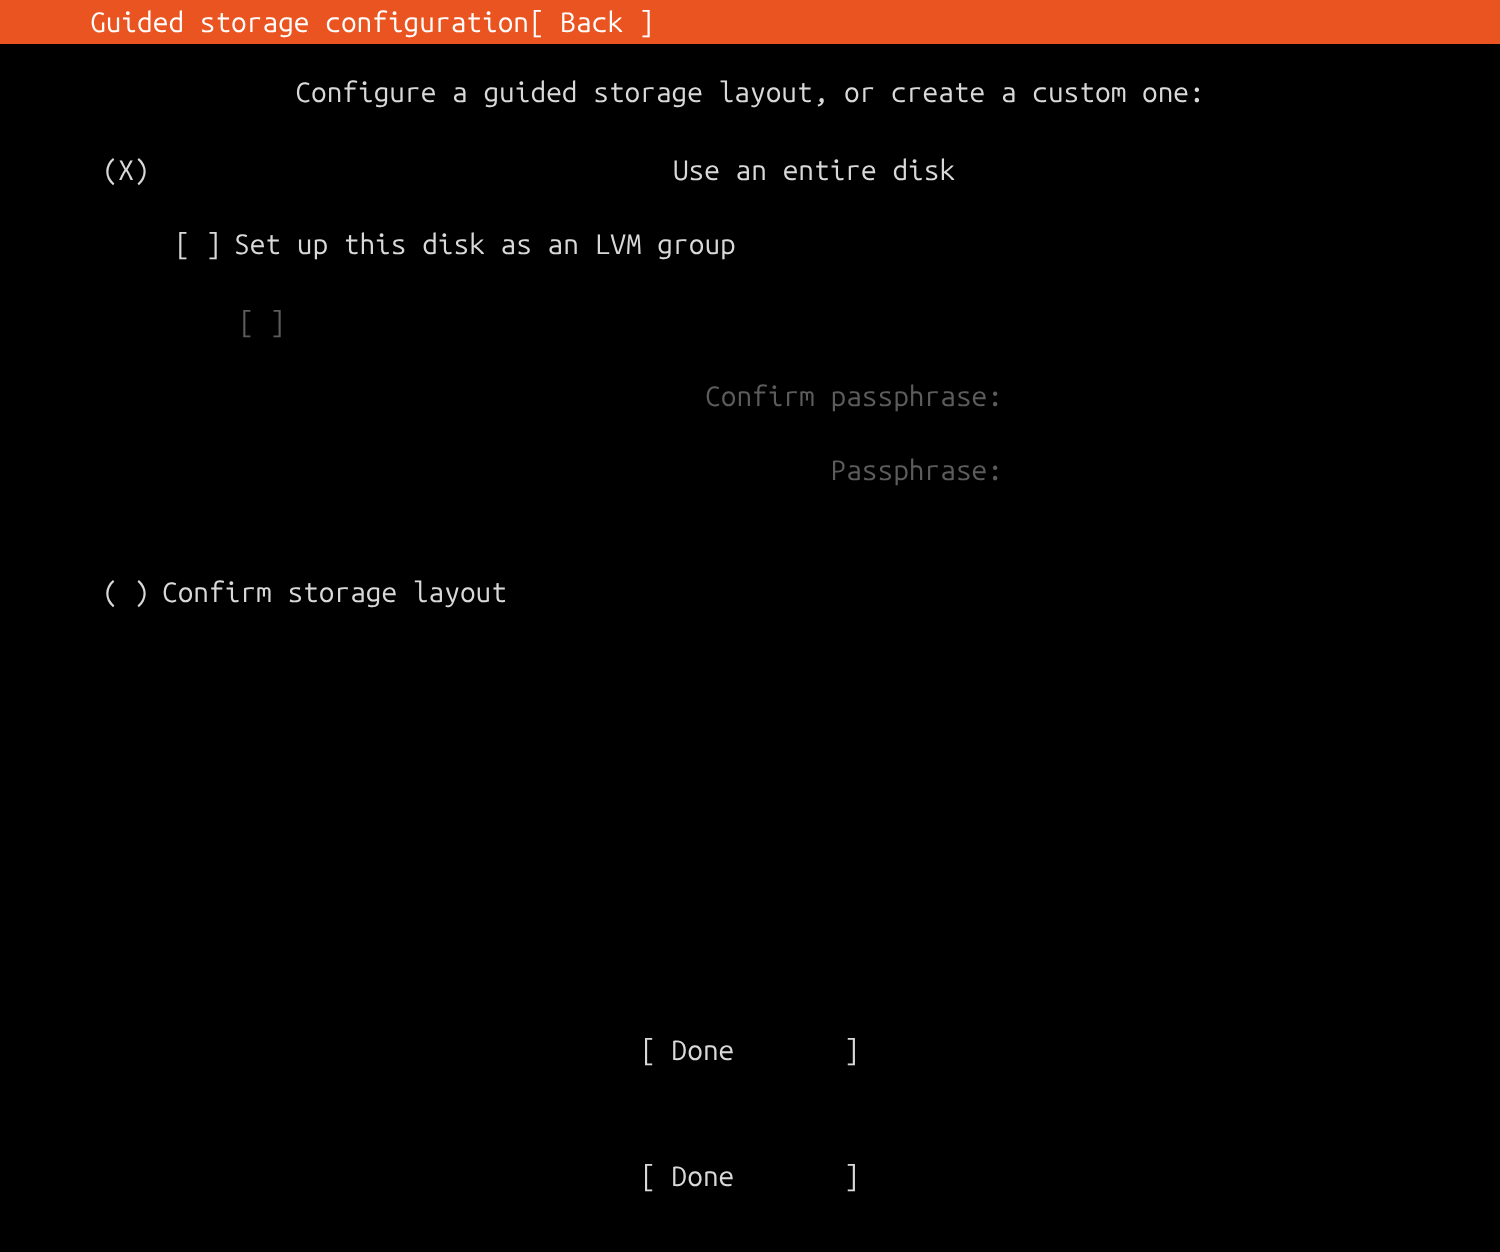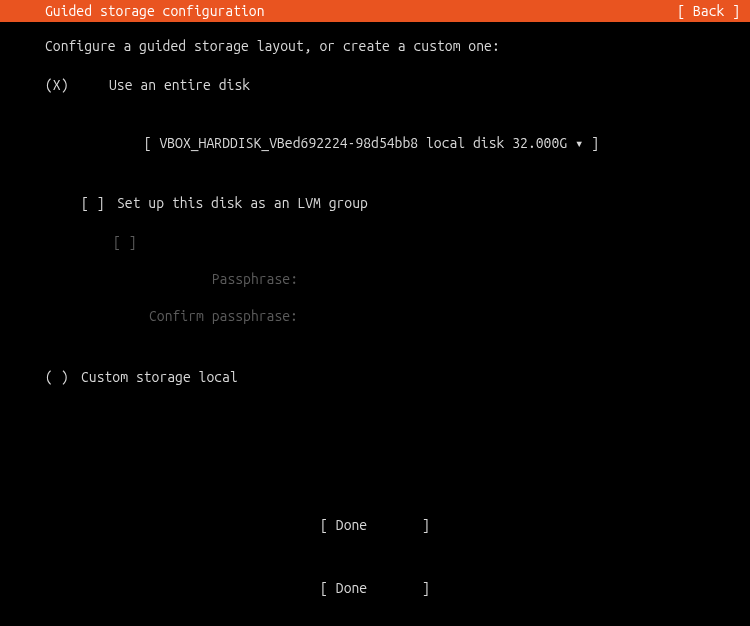--- a/index.html
+++ b/index.html
@@ -10,32 +10,32 @@
     font-size: 14px;
     color: #d9d9d9;
     line-height: 1.5;
   }
   .header {
     background: #e95420;
     color: #ffffff;
     height: 22px;
     display: flex;
     align-items: center;
-    justify-content: space-between;
     padding: 0 10px 0 45px;
   }
   .header-title {
     white-space: pre;
   }
   .header-help {
     white-space: pre;
     cursor: pointer;
   }
   .content {
     padding: 14px 45px 0 45px;
+    text-align: center;
   }
   .instruction {
     margin-bottom: 18px;
   }
   .option-row {
     display: flex;
     margin-bottom: 18px;
   }
   .radio {
     white-space: pre;
@@ -109,42 +109,39 @@
 
 <div class="content">
 
   <div class="instruction">Configure a guided storage layout, or create a custom one:</div>
 
   <div class="option-row">
     <span class="radio">(X)</span>
     <div class="option-block">
       <div class="option-label">Use an entire disk</div>
 
-      <div class="disk-select">
-        <span>[ </span><span>VBOX_HARDDISK_VBed692224-98d54bb8 local disk 32.000G</span><span> ▾ </span><span>]</span>
-      </div>
 
       <div class="sub-row">
         <span class="checkbox">[ ]</span>
         <span class="sub-label">Set up this disk as an LVM group</span>
       </div>
 
       <div class="inner-row">
         <span class="inner-checkbox">[ ]</span>
       </div>
 
+      <div class="pw-row"><span>Confirm passphrase:</span></div>
+
       <div class="pw-row">        <span>Passphrase:</span></div>
-
-      <div class="pw-row"><span>Confirm passphrase:</span></div>
     </div>
   </div>
 
   <div class="option2">
     <span class="radio">( )</span>
-    <span>Custom storage local</span>
+    <span>Confirm storage layout</span>
   </div>
 
 </div>
 
 <div class="footer">
   <span class="btn">[ Done       ]</span>
   <span class="btn">[ Done       ]</span>
 </div>
 
 </body></html>

